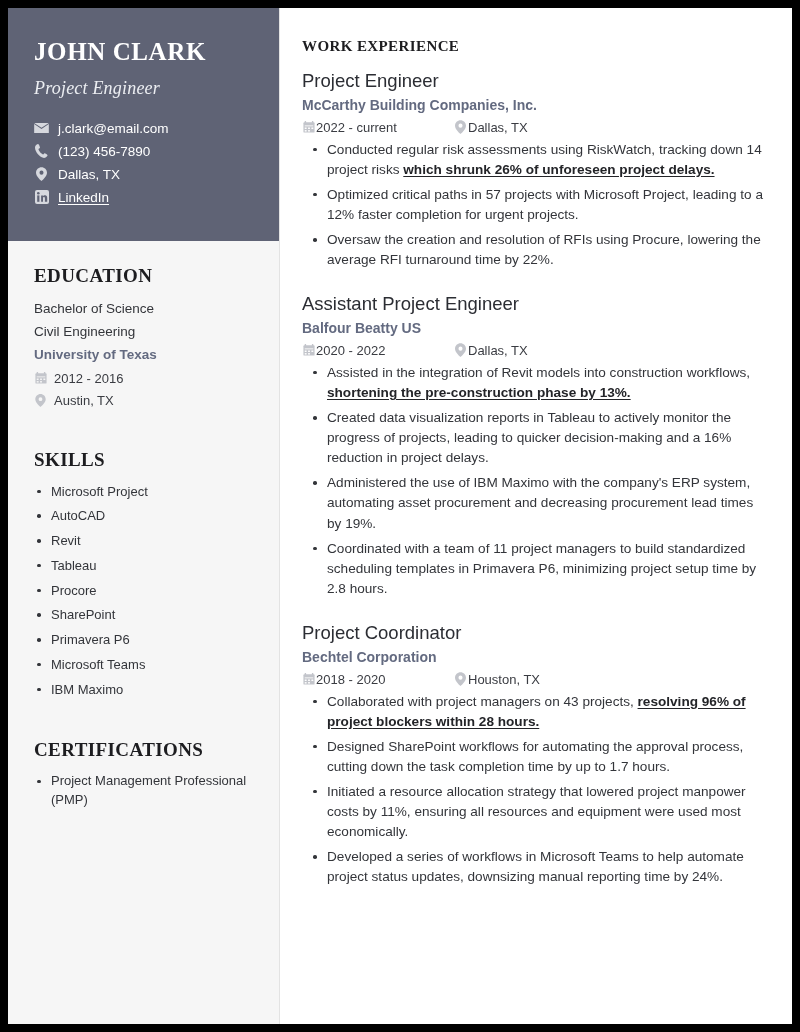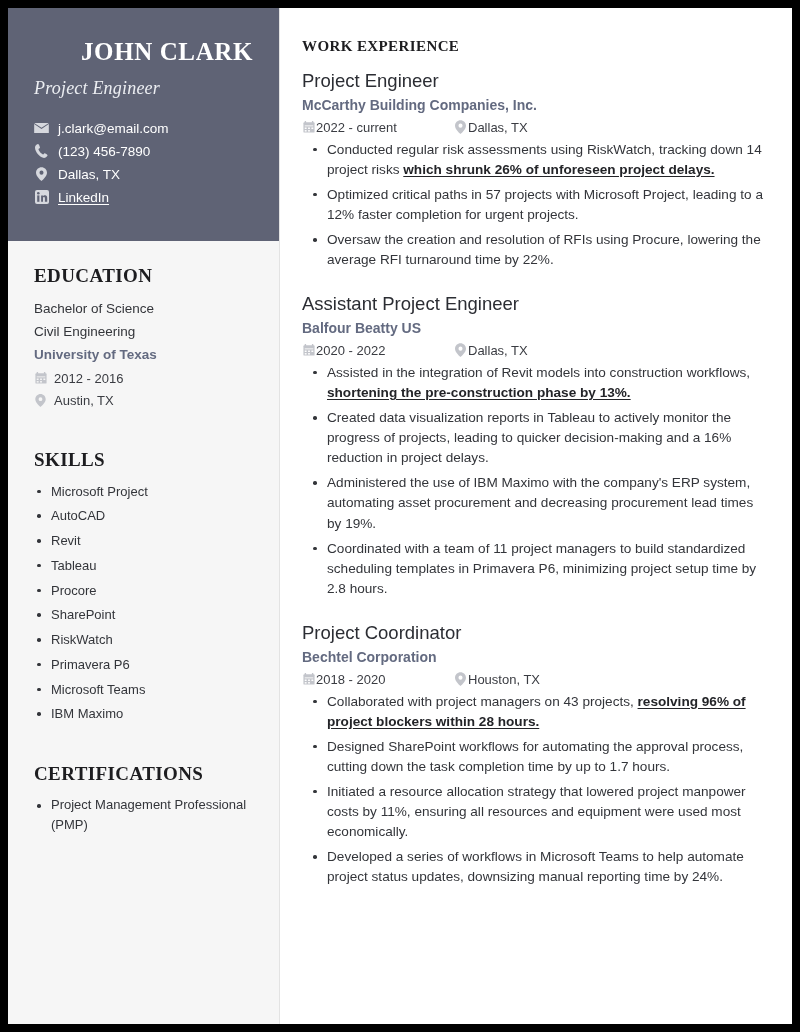--- a/index.html
+++ b/index.html
@@ -37,21 +37,20 @@
     height: 233px;
   }
 
   .name {
     font-family: "Liberation Serif", serif;
     font-weight: bold;
     font-size: 25px;
     letter-spacing: 0.6px;
     color: #ffffff;
     line-height: 1.1;
-    text-align: right;
   }
 
   .role {
     font-family: "Liberation Serif", serif;
     font-style: italic;
     font-size: 18px;
     color: #eceef2;
     margin-top: 12px;
     letter-spacing: 0.2px;
   }
@@ -313,21 +312,20 @@
       </div>
 
       <div class="side-heading gap">SKILLS</div>
       <ul class="side-ul" id="skills-list">
           <li>Microsoft Project</li>
           <li>AutoCAD</li>
           <li>Revit</li>
           <li>Tableau</li>
           <li>Procore</li>
           <li>SharePoint</li>
-          <li>RiskWatch</li>
           <li>Primavera P6</li>
           <li>Microsoft Teams</li>
           <li>IBM Maximo</li>
         </ul>
 
       <div class="side-heading gap">CERTIFICATIONS</div>
       <ul class="side-ul" id="certs-list">
           <li class="multi">Project Management Professional (PMP)</li>
         </ul>
 

